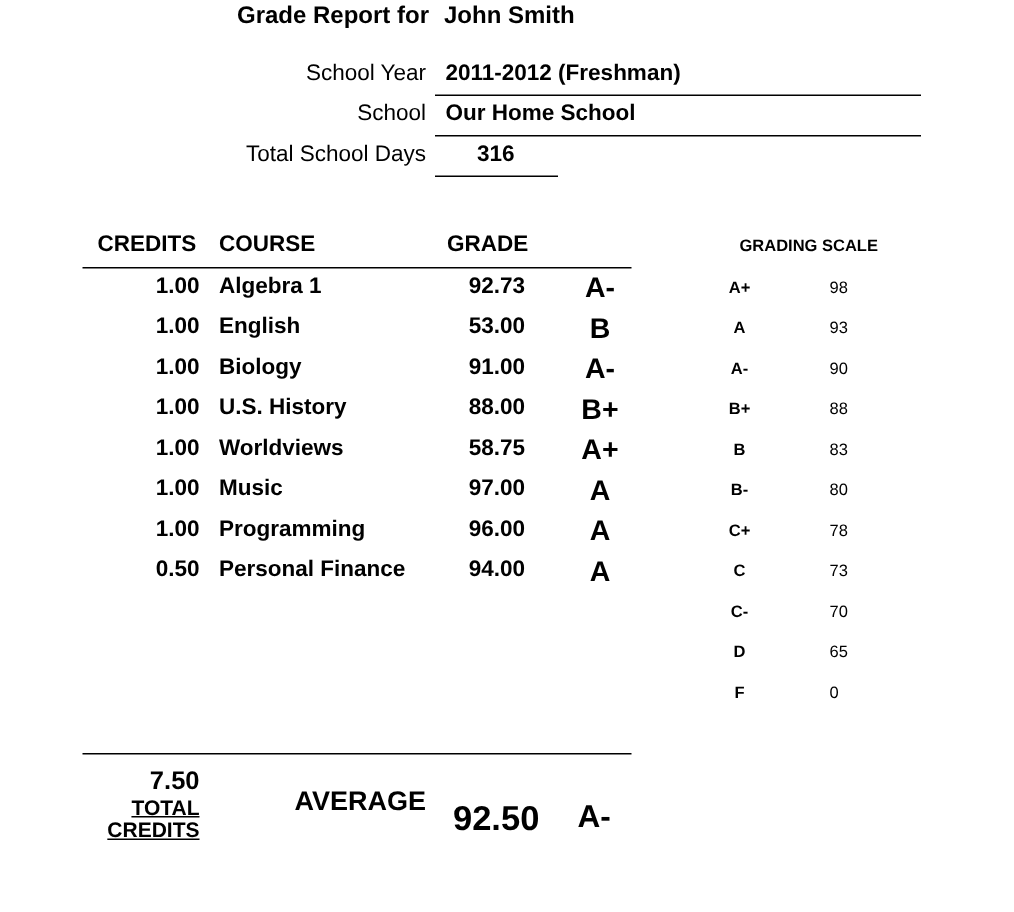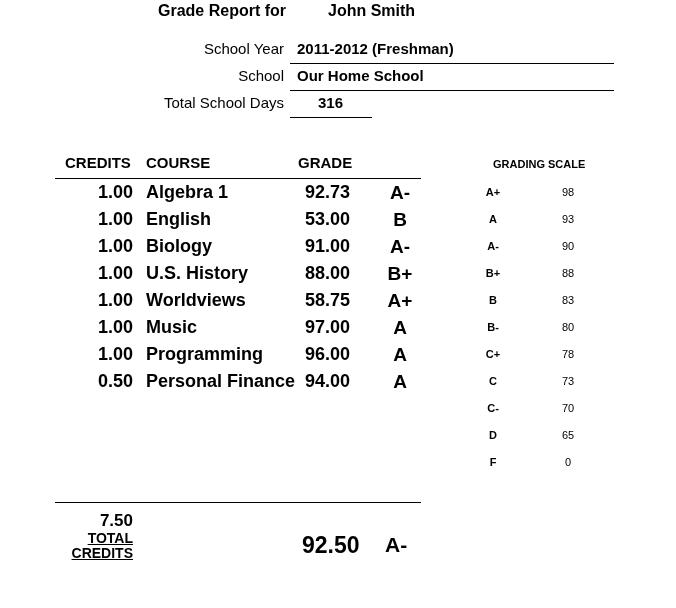--- a/index.html
+++ b/index.html
@@ -3,33 +3,33 @@
   <meta charset="utf-8">
   <style>
     html, body { margin: 0; padding: 0; background: #ffffff; }
     body {
       width: 676px; height: 608px; position: relative; overflow: hidden;
       font-family: "Liberation Sans", sans-serif; color: #000;
     }
     .abs { position: absolute; white-space: nowrap; }
     .title { font-size: 16px; font-weight: bold; top: 2px; }
     .title-label { right: 390px; }
-    .title-name { left: 296px; margin-left: 32px; }
+    .title-name { left: 296px; }
     .info-label { font-size: 15px; right: 392px; }
     .info-value { font-size: 15px; font-weight: bold; left: 297px; }
     .rule { position: absolute; height: 1px; background: #000; }
     .hdr { font-size: 15px; font-weight: bold; top: 154px; }
-    .row-text { font-size: 18px; font-weight: bold; }
+    .row-text { font-size: 15px; font-weight: bold; }
     .credit { right: 543px; text-align: right; }
     .course { left: 146px; }
     .grade { right: 326px; text-align: right; }
     .letter { font-size: 19px; font-weight: bold; width: 40px; text-align: center; left: 380px; }
     .scale-title { font-size: 11px; font-weight: bold; left: 493px; top: 158px; text-align: center; }
     .scale-letter { font-size: 11px; font-weight: bold; width: 30px; text-align: center; left: 478px; }
-    .scale-value { font-size: 11px; width: 30px; text-align: center; left: 553px; }
+    .scale-value { font-size: 11px; width: 30px; text-align: left; left: 553px; }
     .tot-credits { font-size: 17px; font-weight: bold; right: 543px; top: 511px; }
     .tot-label { font-size: 14px; font-weight: bold; right: 543px; text-align: right; line-height: 15px; top: 531px; text-decoration: underline; }
     .fga-label { font-size: 18px; font-weight: bold; right: 392px; text-align: right; line-height: 18px; top: 525px; }
     .fga-value { font-size: 23px; font-weight: bold; left: 302px; top: 532px; }
     .fga-letter { font-size: 21px; font-weight: bold; left: 385px; top: 533px; }
   </style>
 </head>
 <body>
 
 <div class="abs title title-label">Grade Report for</div>
@@ -129,15 +129,16 @@
   <div class="abs scale-value" style="top:456px">0</div>
 </div>
 
 <div class="rule" style="left:55px; top:502px; width:366px;"></div>
 <div class="abs tot-credits">7.50</div>
 <div class="abs tot-label">
   <div>TOTAL</div>
   <div>CREDITS</div>
 </div>
 <div class="abs fga-label">
+  <div>AVERAGE</div>
 </div>
 <div class="abs fga-value">92.50</div>
 <div class="abs fga-letter">A-</div>
 
 </body></html>

